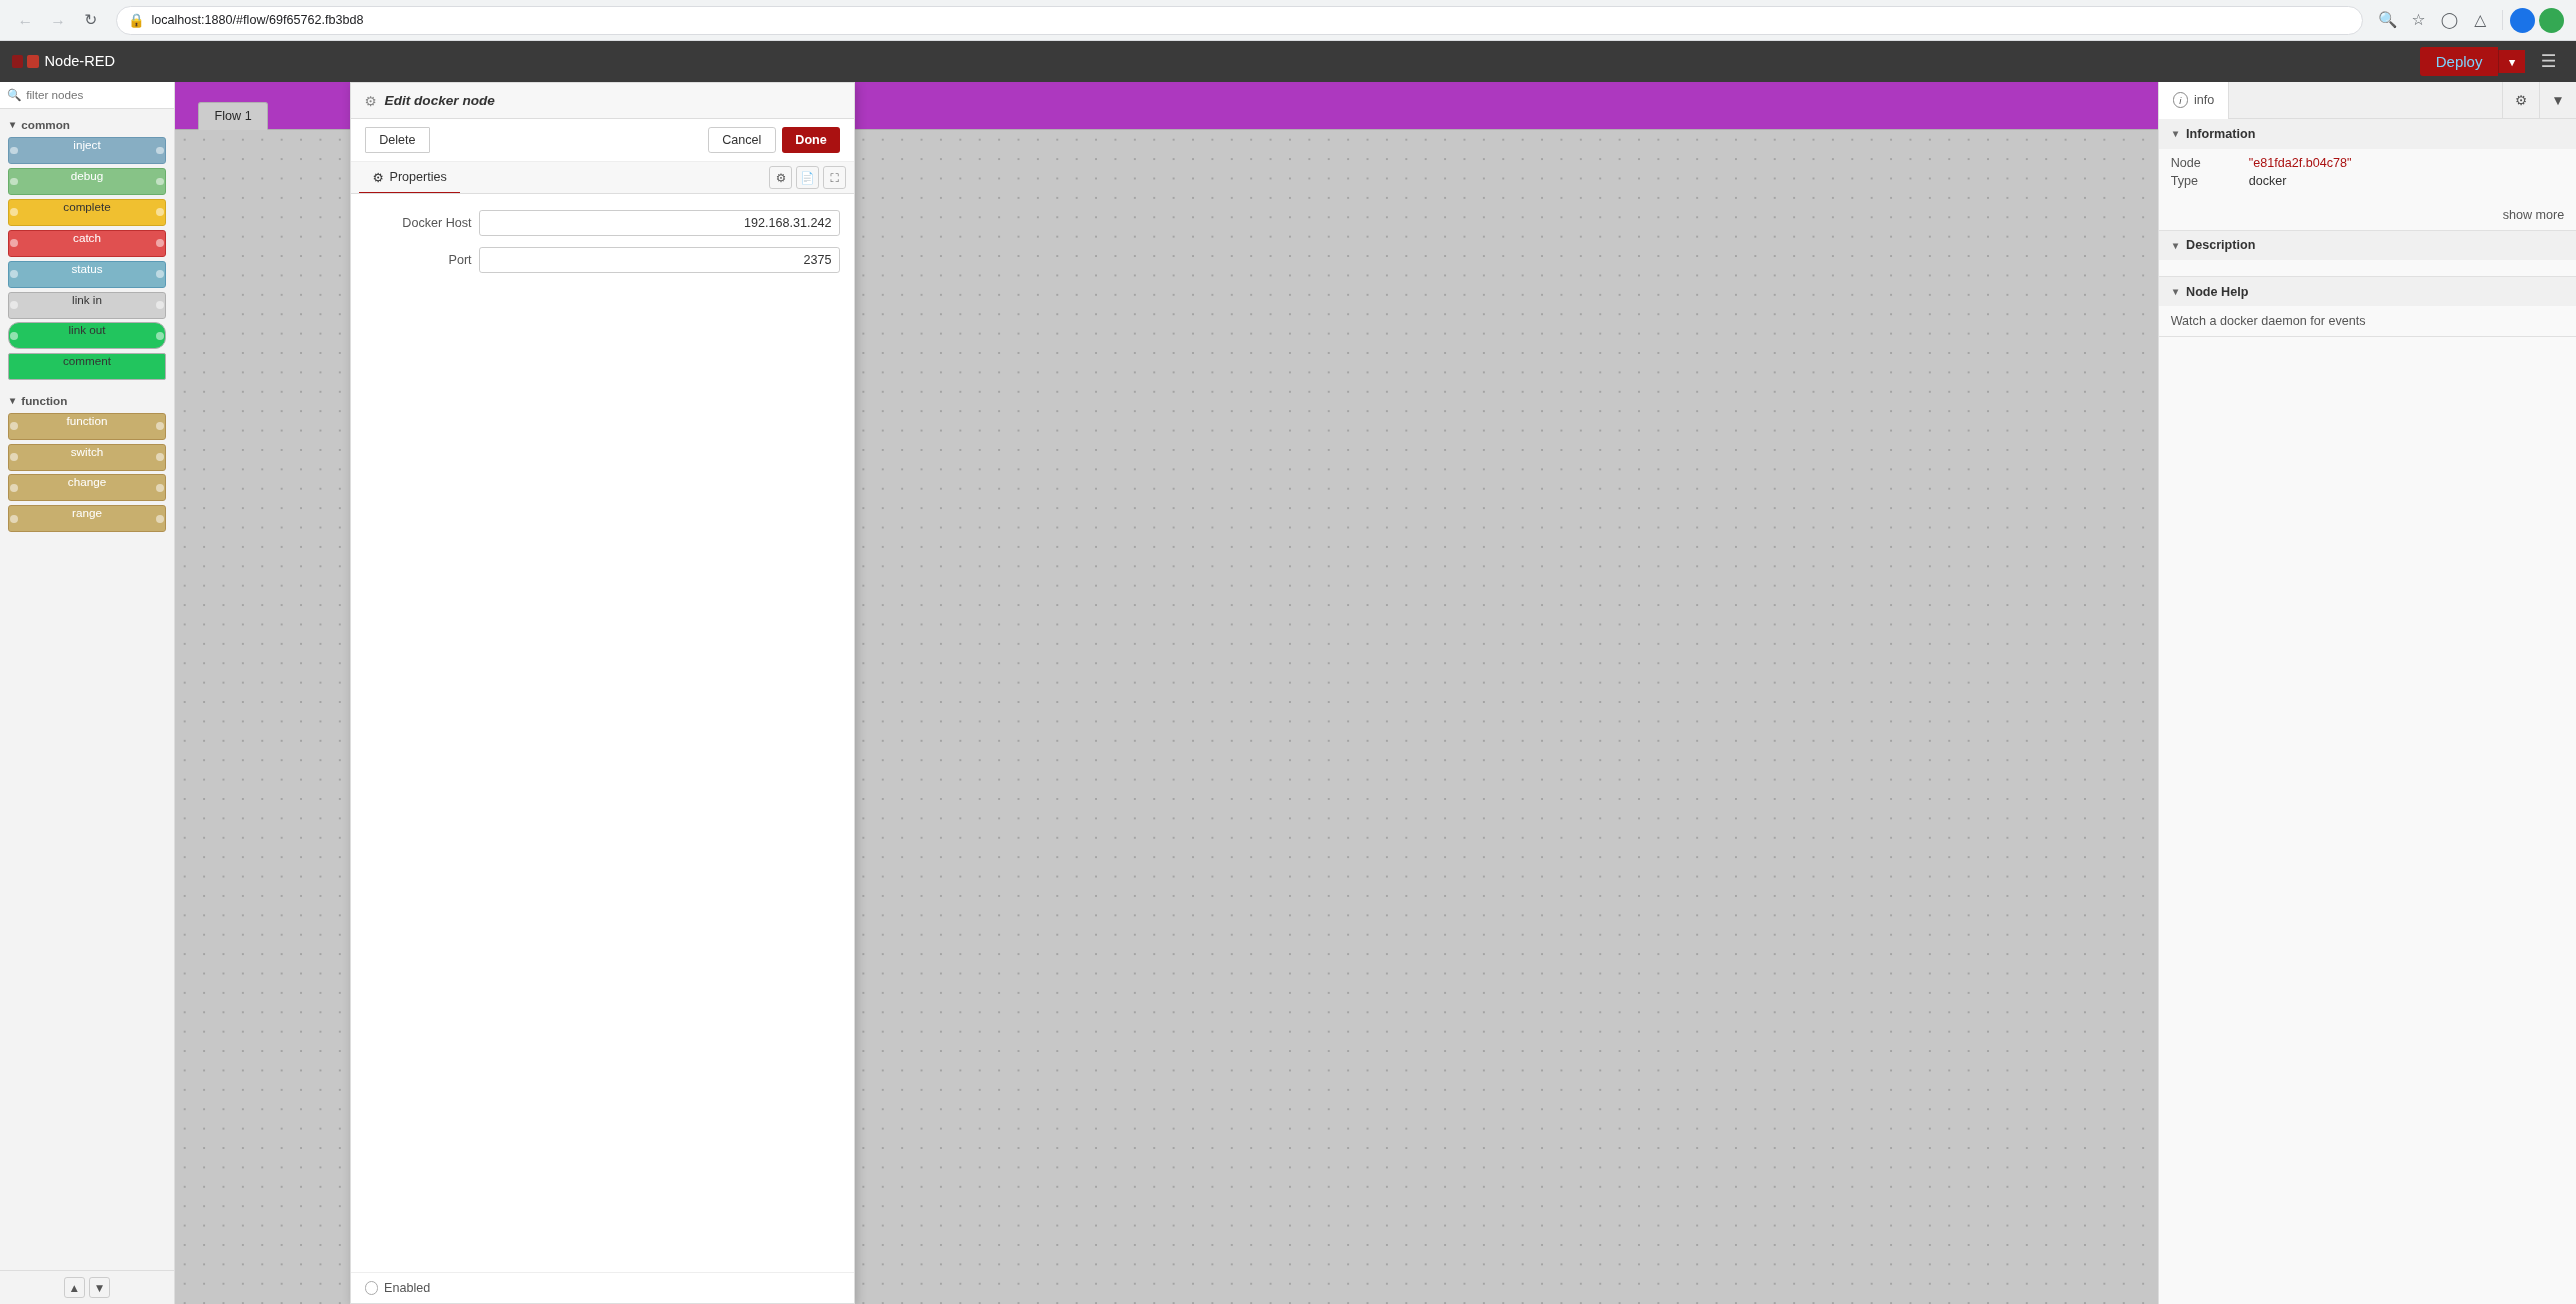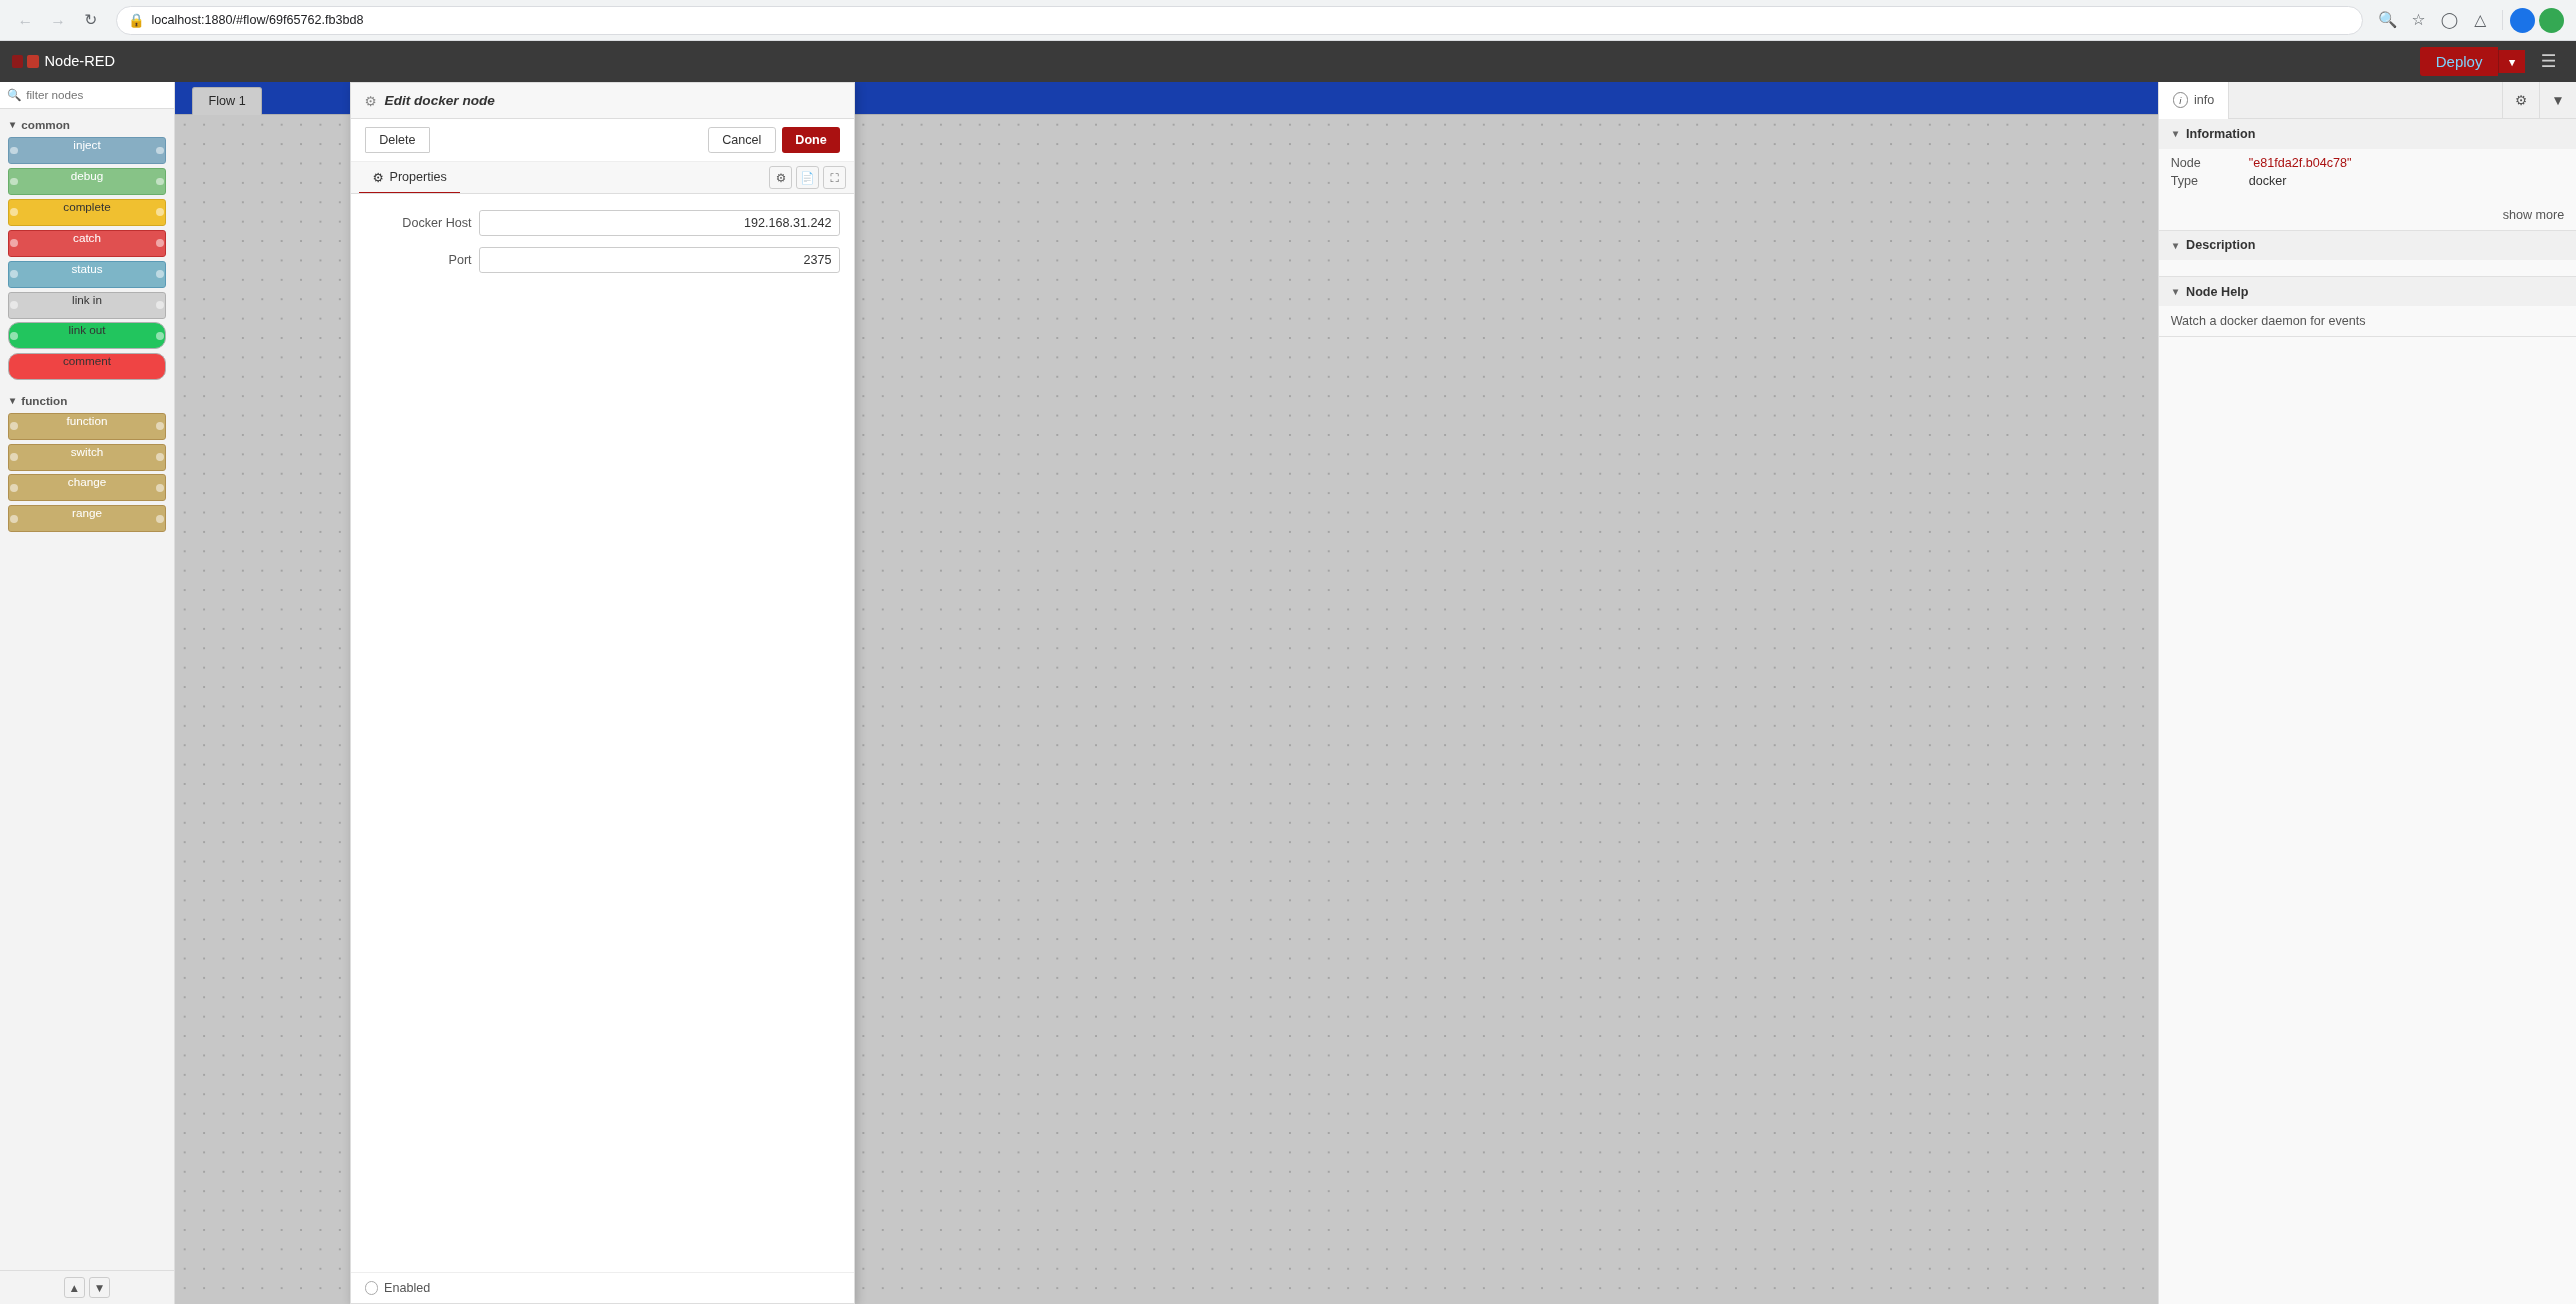--- a/index.html
+++ b/index.html
@@ -183,46 +183,46 @@
     .node-inject { background: #87aec3; border-color: #6a98b3; }
     .node-debug { background: #87c387; border-color: #6aae6a; }
     .node-complete { background: #f0c030; border-color: #d4a820; color: #333; }
     .node-complete .node-label { color: #333; }
     .node-catch { background: #e05050; border-color: #c03030; }
     .node-status { background: #7db5c7; border-color: #5a9ab5; }
     .node-link-in { background: #d0d0d0; border-color: #b0b0b0; color: #333; }
     .node-link-in .node-label { color: #333; }
     .node-link-out { background: #22c55e; border-color: #b0b0b0; color: #333; border-radius: 11px; }
     .node-link-out .node-label { color: #333; }
-    .node-comment { background: #ef4444; border-color: #b0b0b0; color: #333; border-radius: 10px; }
+    .node-comment { background: #22c55e; border-color: #b0b0b0; color: #333; border-radius: 2px; }
     .node-comment .node-label { color: #333; }
     .node-function { background: #c8af6e; border-color: #b09050; }
     .node-switch { background: #c8af6e; border-color: #b09050; }
     .node-change { background: #c8af6e; border-color: #b09050; }
     .node-range { background: #c8af6e; border-color: #b09050; }
 
     .sidebar-bottom-nav {
       display: flex; justify-content: center; gap: 3.9px;
       padding: 5.8px; border-top: 1px solid #ddd; background: #f3f3f3;
     }
     .sidebar-bottom-nav button {
       background: none; border: 1px solid #ccc; border-radius: 2.9px;
       width: 21.4px; height: 21.4px; cursor: pointer; font-size: 11.7px; color: #555;
       display: flex; align-items: center; justify-content: center;
     }
 
     
     .canvas-area { flex: 1; position: relative; overflow: hidden; background: #f9f9f9; }
     .flow-tabs {
-      background: #1d4ed8;
+      background: #d946ef;
       border-bottom: 1px solid #ddd;
       display: flex;
       align-items: flex-end;
-      padding: 0 17px;
-      height: 33px;
+      padding: 0 23px;
+      height: 48px;
     }
     .flow-tab {
       padding: 5.8px 15.6px;
       background: #fff;
       border: 1px solid #ddd;
       border-bottom: none;
       border-radius: 2.9px 2.9px 0 0;
       font-size: 12.6px;
       color: #333;
       cursor: pointer;

